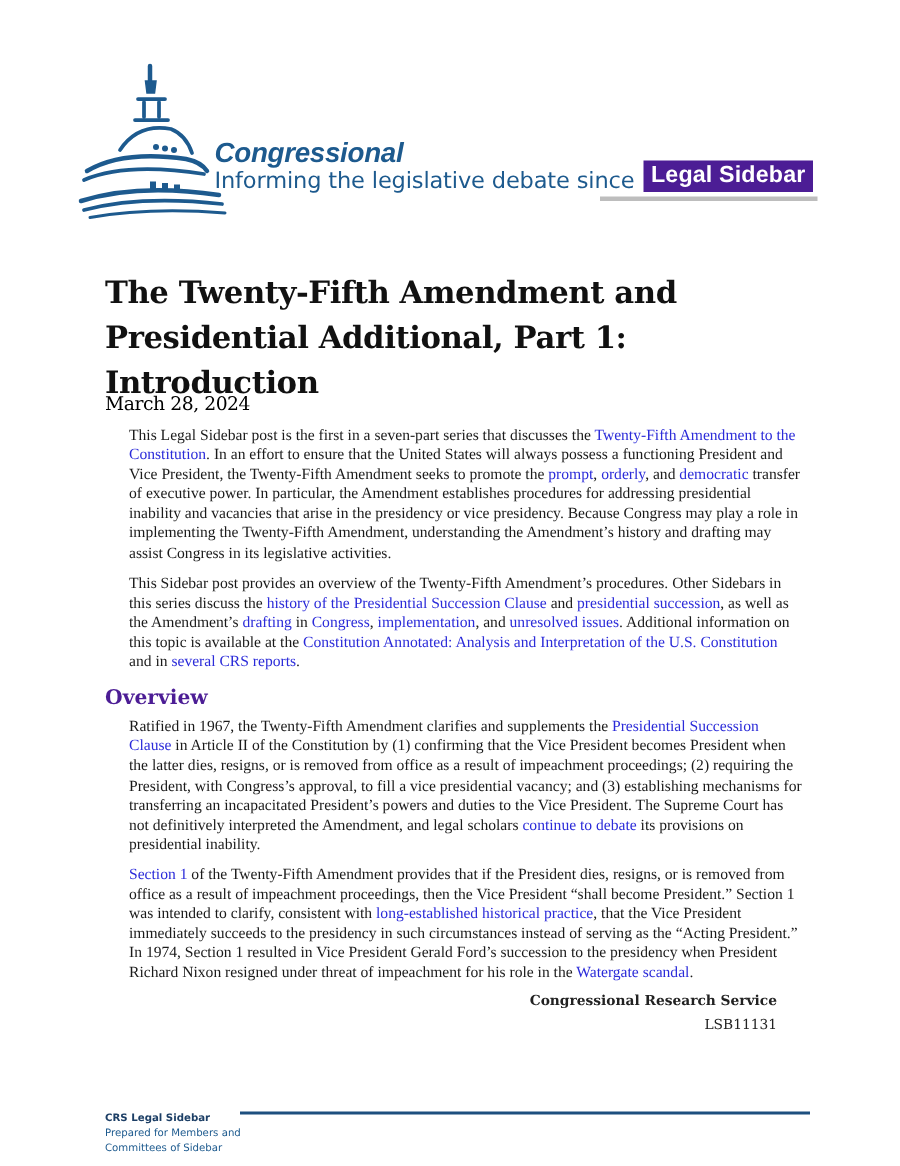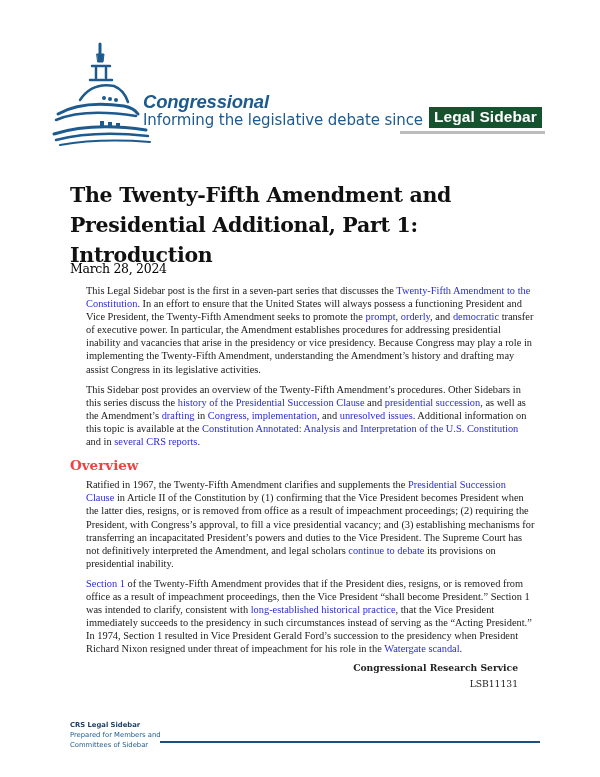--- a/index.html
+++ b/index.html
@@ -2,28 +2,28 @@
 <html><head>
 <meta charset="utf-8">
 <style>
   html, body { margin: 0; padding: 0; background: #ffffff; }
   body { width: 600px; height: 777px; position: relative; overflow: hidden; font-family: "Liberation Serif", serif; color: #1a1a1a; }
   .header { position: absolute; left: 0; top: 0; width: 547px; height: 160px; }
   .logo { position: absolute; left: 52px; top: 42px; width: 100px; height: 105px; }
   .brand { position: absolute; left: 143px; top: 93px; }
   .brand-line1, .brand-line2 { font-family: "Liberation Sans", sans-serif; font-weight: bold; font-style: italic; color: #1d5a8e; font-size: 18.5px; line-height: 17px; letter-spacing: -0.2px; }
   .brand-tag { font-family: "DejaVu Sans", sans-serif; font-size: 15px; color: #1d5a8e; margin-top: 1px; letter-spacing: -0.1px; }
-  .badge { position: absolute; left: 429px; top: 107px; background: #14532d; color: #fff; font-family: "Liberation Sans", sans-serif; font-weight: bold; font-size: 15.5px; padding: 1px 5px 2px 5px; letter-spacing: 0.1px; }
+  .badge { position: absolute; left: 429px; top: 107px; background: #4c1d95; color: #fff; font-family: "Liberation Sans", sans-serif; font-weight: bold; font-size: 15.5px; padding: 1px 5px 2px 5px; letter-spacing: 0.1px; }
   .rule-gray { position: absolute; left: 400px; top: 131px; width: 145px; height: 3px; background: #bdbdbd; }
   .title { position: absolute; left: 70px; top: 180px; width: 470px; font-family: "DejaVu Serif", serif; font-weight: bold; font-size: 20.5px; line-height: 30px; color: #111; letter-spacing: -0.3px; }
   .date { position: absolute; left: 70px; top: 261px; font-family: "DejaVu Serif", serif; font-size: 12.5px; color: #000000; letter-spacing: -0.3px; }
   .body { position: absolute; left: 70px; top: 284px; width: 465px; font-size: 10.4px; line-height: 13.1px; }
   .body p { margin: 0 0 7px 16px; }
   a { color: #2b2bd9; text-decoration: none; }
-  .h2 { font-family: "DejaVu Serif", serif; font-weight: bold; font-size: 13.5px; margin: 11px 0 6px 0; color: #ef4444; }
+  .h2 { font-family: "DejaVu Serif", serif; font-weight: bold; font-size: 13.5px; margin: 11px 0 6px 0; color: #4c1d95; }
   .footer-right { position: absolute; right: 82px; top: 660px; text-align: right; font-family: "DejaVu Serif", serif; font-size: 9.2px; line-height: 16px; color: #222; }
   .footer-right .org { font-weight: bold; }
   .footer-left { position: absolute; left: 70px; top: 745px; font-family: "DejaVu Sans", sans-serif; font-size: 6.8px; line-height: 10px; color: #1d5a8e; }
   .footer-left .fl-title { font-weight: bold; color: #1d3f66; }
   .footer-line { position: absolute; left: 160px; top: 741px; width: 380px; height: 1.5px; background: #1d4f7f; }
 </style>
 </head>
 <body>
 
 <div class="header">
@@ -76,17 +76,17 @@
     <a href="#">Section 1</a><span> of the Twenty-Fifth Amendment provides that if the President dies, resigns, or is removed from office as a result of impeachment proceedings, then the Vice President “shall become President.” Section 1 was intended to clarify, consistent with </span><a href="#">long-established historical practice</a><span>, that the Vice President immediately succeeds to the presidency in such circumstances instead of serving as the “Acting President.” In 1974, Section 1 resulted in Vice President Gerald Ford’s succession to the presidency when President Richard Nixon resigned under threat of impeachment for his role in the </span><a href="#">Watergate scandal</a><span>.</span>
   </p>
 </div>
 
 <div class="footer-right">
   <div class="org">Congressional Research Service</div>
   <div>LSB11131</div>
 </div>
 
 <div class="footer-line"></div>
-<div class="footer-left" style="top:720px;">
+<div class="footer-left" style="top:740px;">
   <div class="fl-title">CRS Legal Sidebar</div>
   <div>Prepared for Members and</div>
   <div>Committees of Sidebar</div>
 </div>
 
 </body></html>

